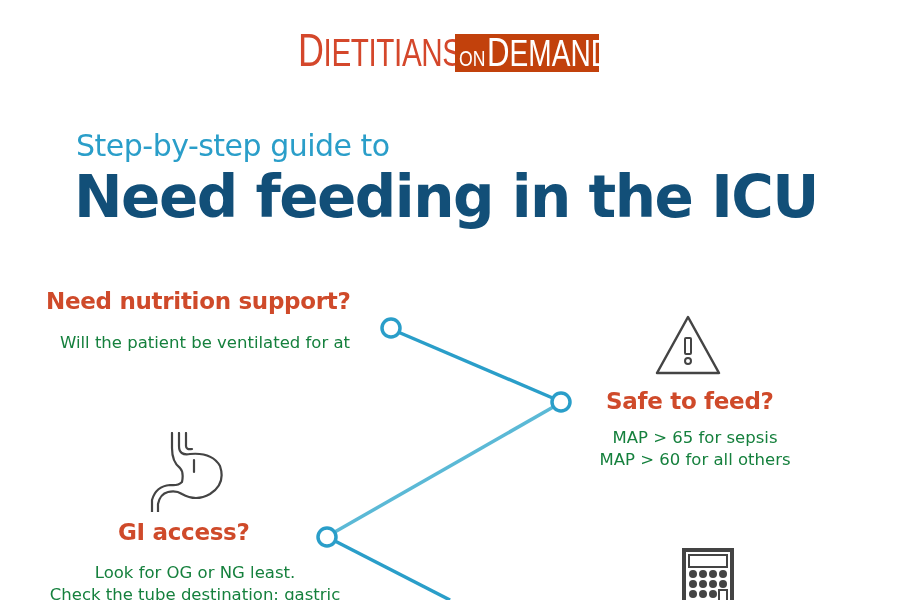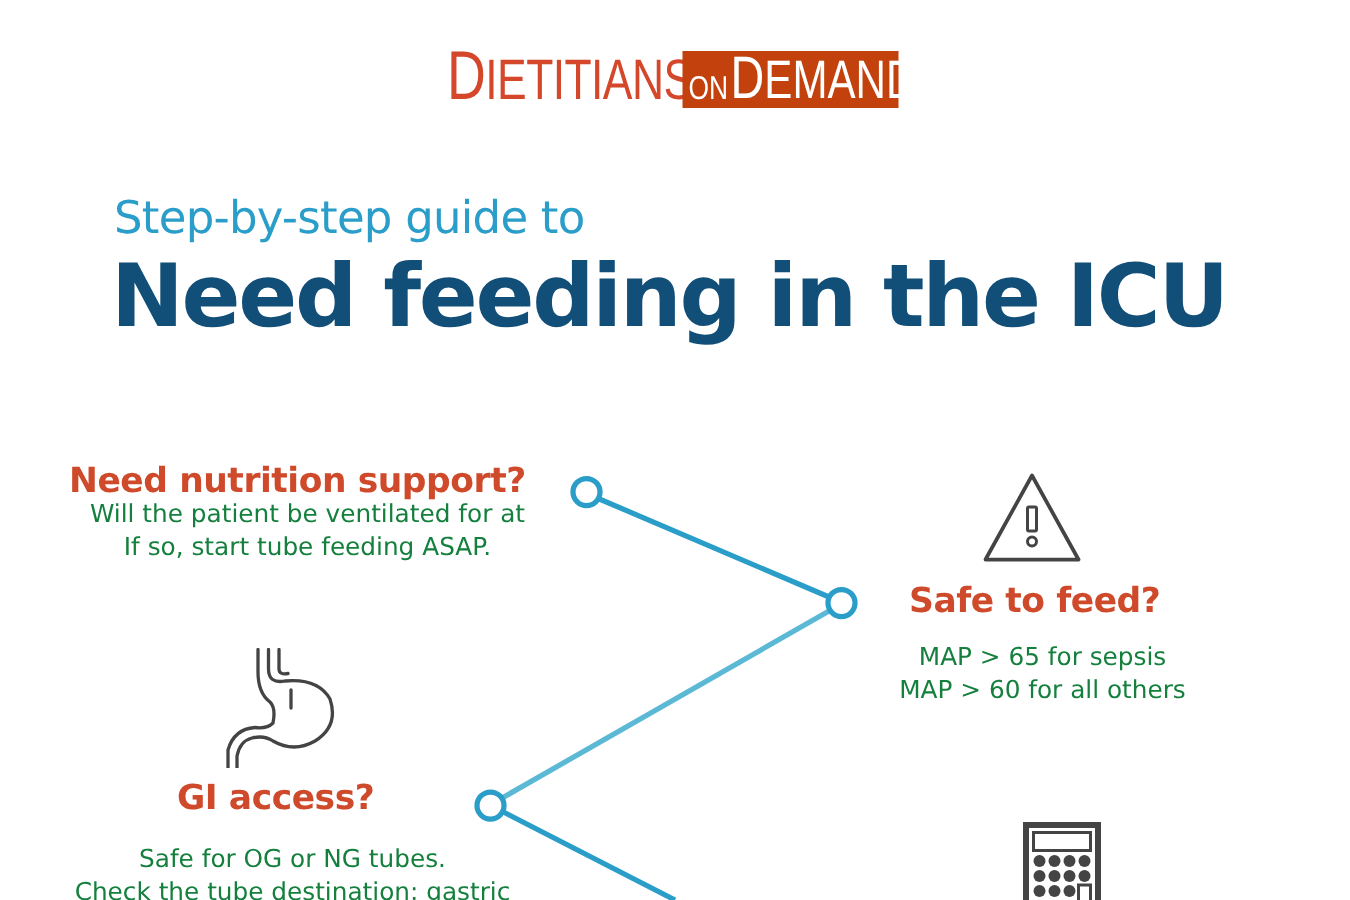--- a/index.html
+++ b/index.html
@@ -43,24 +43,23 @@
 
 <svg class="path" width="900" height="600">
   <line x1="398" y1="332" x2="555" y2="399" stroke="#2a9ec9" stroke-width="3.5"></line>
   <line x1="555" y1="406" x2="333" y2="533" stroke="#5bb9d6" stroke-width="3.5"></line>
   <line x1="333" y1="540" x2="450" y2="600" stroke="#2a9ec9" stroke-width="3.5"></line>
   <circle cx="391" cy="328" r="9" fill="#fff" stroke="#2a9ec9" stroke-width="3.5"></circle>
   <circle cx="561" cy="402" r="9" fill="#fff" stroke="#2a9ec9" stroke-width="3.5"></circle>
   <circle cx="327" cy="537" r="9" fill="#fff" stroke="#2a9ec9" stroke-width="3.5"></circle>
 </svg>
 
-<div class="heading" style="left:46px; top:288px;margin-top:20px;">Need nutrition support?</div>
+<div class="heading" style="left:46px; top:288px;">Need nutrition support?</div>
 <div class="body-text" style="left:30px; width:350px; top:332px;">
   <div>Will the patient be ventilated for at</div>
-  <div>If so, start tube feeding ASAP.</div>
 </div>
 
 <svg style="position:absolute; left:654px; top:314px;" width="68" height="62" viewBox="0 0 68 62">
   <path d="M34 3 L65 59 L3 59 Z" fill="none" stroke="#444" stroke-width="2.5" stroke-linejoin="round"></path>
   <rect x="31" y="24" width="6" height="16" rx="1" fill="none" stroke="#444" stroke-width="2"></rect>
   <circle cx="34" cy="47" r="3" fill="none" stroke="#444" stroke-width="2"></circle>
 </svg>
 <div class="heading" style="left:606px; top:388px;">Safe to feed?</div>
 <div class="body-text" style="left:570px; width:250px; top:427px;">
   <div>MAP &gt; 65 for sepsis</div>
@@ -68,21 +67,21 @@
 </div>
 
 <svg style="position:absolute; left:150px; top:432px;" width="80" height="80" viewBox="0 0 80 80">
   <path d="M29 1 L29 14 Q29 24 40 22 Q62 20 70 34 Q76 52 60 62 Q46 70 32 62 Q26 58 18 60 Q10 62 8 72 L8 80" fill="none" stroke="#444" stroke-width="2.2" stroke-linecap="round"></path>
   <path d="M36 1 L36 14 Q36 18 42 17" fill="none" stroke="#444" stroke-width="2.2" stroke-linecap="round"></path>
   <path d="M22 1 L22 16 Q22 30 30 36 Q34 40 32 50 Q28 54 20 53 Q6 54 2 68 L2 80" fill="none" stroke="#444" stroke-width="2.2" stroke-linecap="round"></path>
   <path d="M44 28 L44 40" stroke="#444" stroke-width="2.2" stroke-linecap="round"></path>
 </svg>
 <div class="heading" style="left:118px; top:519px;">GI access?</div>
 <div class="body-text" style="left:20px; width:350px; top:562px;">
-  <div>Safe for OG or NG tubes.</div>
+  <div>Look for OG or NG least.</div>
   <div>Check the tube destination: gastric</div>
 </div>
 
 <svg style="position:absolute; left:682px; top:548px;" width="52" height="60" viewBox="0 0 52 60">
   <rect x="2" y="2" width="48" height="60" fill="none" stroke="#444" stroke-width="4"></rect>
   <rect x="7" y="7" width="38" height="12" fill="none" stroke="#444" stroke-width="2"></rect>
   <g fill="#444">
     <circle cx="11" cy="26" r="4"></circle>
       <circle cx="21" cy="26" r="4"></circle>
       <circle cx="31" cy="26" r="4"></circle>

